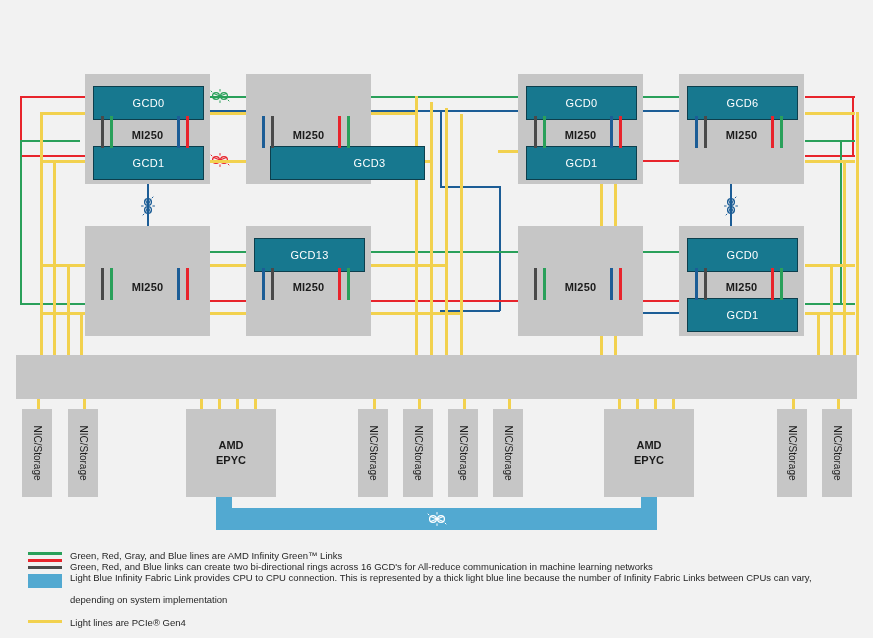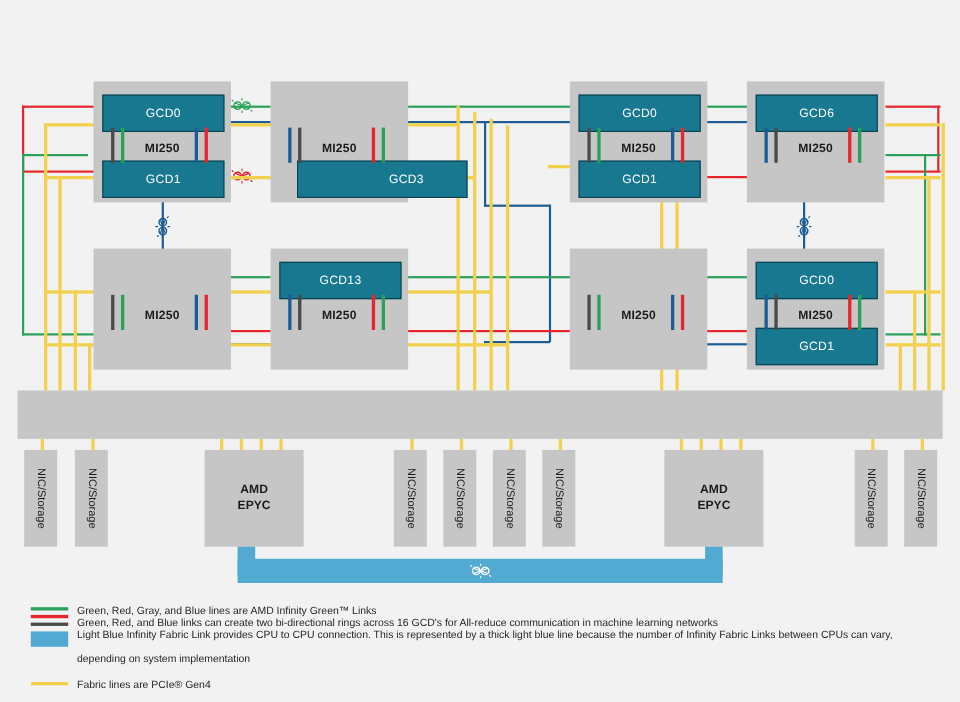--- a/index.html
+++ b/index.html
@@ -323,21 +323,21 @@
         <div>AMD</div>
         <div>EPYC</div>
       </div>
     </div>
 
   <div id="legend">
       <div class="lg-tx" style="top: 0px;">Green, Red, Gray, and Blue lines are AMD Infinity Green™ Links</div>
       <div class="lg-tx" style="top: 11px;">Green, Red, and Blue links can create two bi-directional rings across 16 GCD's for All-reduce communication in machine learning networks</div>
       <div class="lg-tx" style="top: 22px;">Light Blue Infinity Fabric Link provides CPU to CPU connection. This is represented by a thick light blue line because the number of Infinity Fabric Links between CPUs can vary,</div>
       <div class="lg-tx" style="top: 24px; margin-top: 20px;">depending on system implementation</div>
-      <div class="lg-tx" style="top: 67px;">Fabric lines are PCIe® Gen4</div>
+      <div class="lg-tx" style="top: 67px;">Light lines are PCIe® Gen4</div>
       <div class="lg-sw" style="top: 2px; width: 34px; height: 3px; background: rgb(42, 160, 90);"></div>
       <div class="lg-sw" style="top: 9px; width: 34px; height: 3px; background: rgb(232, 36, 44);"></div>
       <div class="lg-sw" style="top: 16px; width: 34px; height: 3px; background: rgb(74, 74, 74);"></div>
       <div class="lg-sw" style="top: 24px; width: 34px; height: 14px; background: rgb(82, 169, 209);"></div>
       <div class="lg-sw" style="top: 70px; width: 34px; height: 3px; background: rgb(242, 209, 78);"></div>
     </div>
 
   <div class="abs" id="wm"></div>
 <div class="lb" style="left: 216px; top: 497px; width: 16px; height: 26px;"></div>
     <div class="lb" style="left: 216px; top: 508px; width: 441px; height: 22px;"></div>

